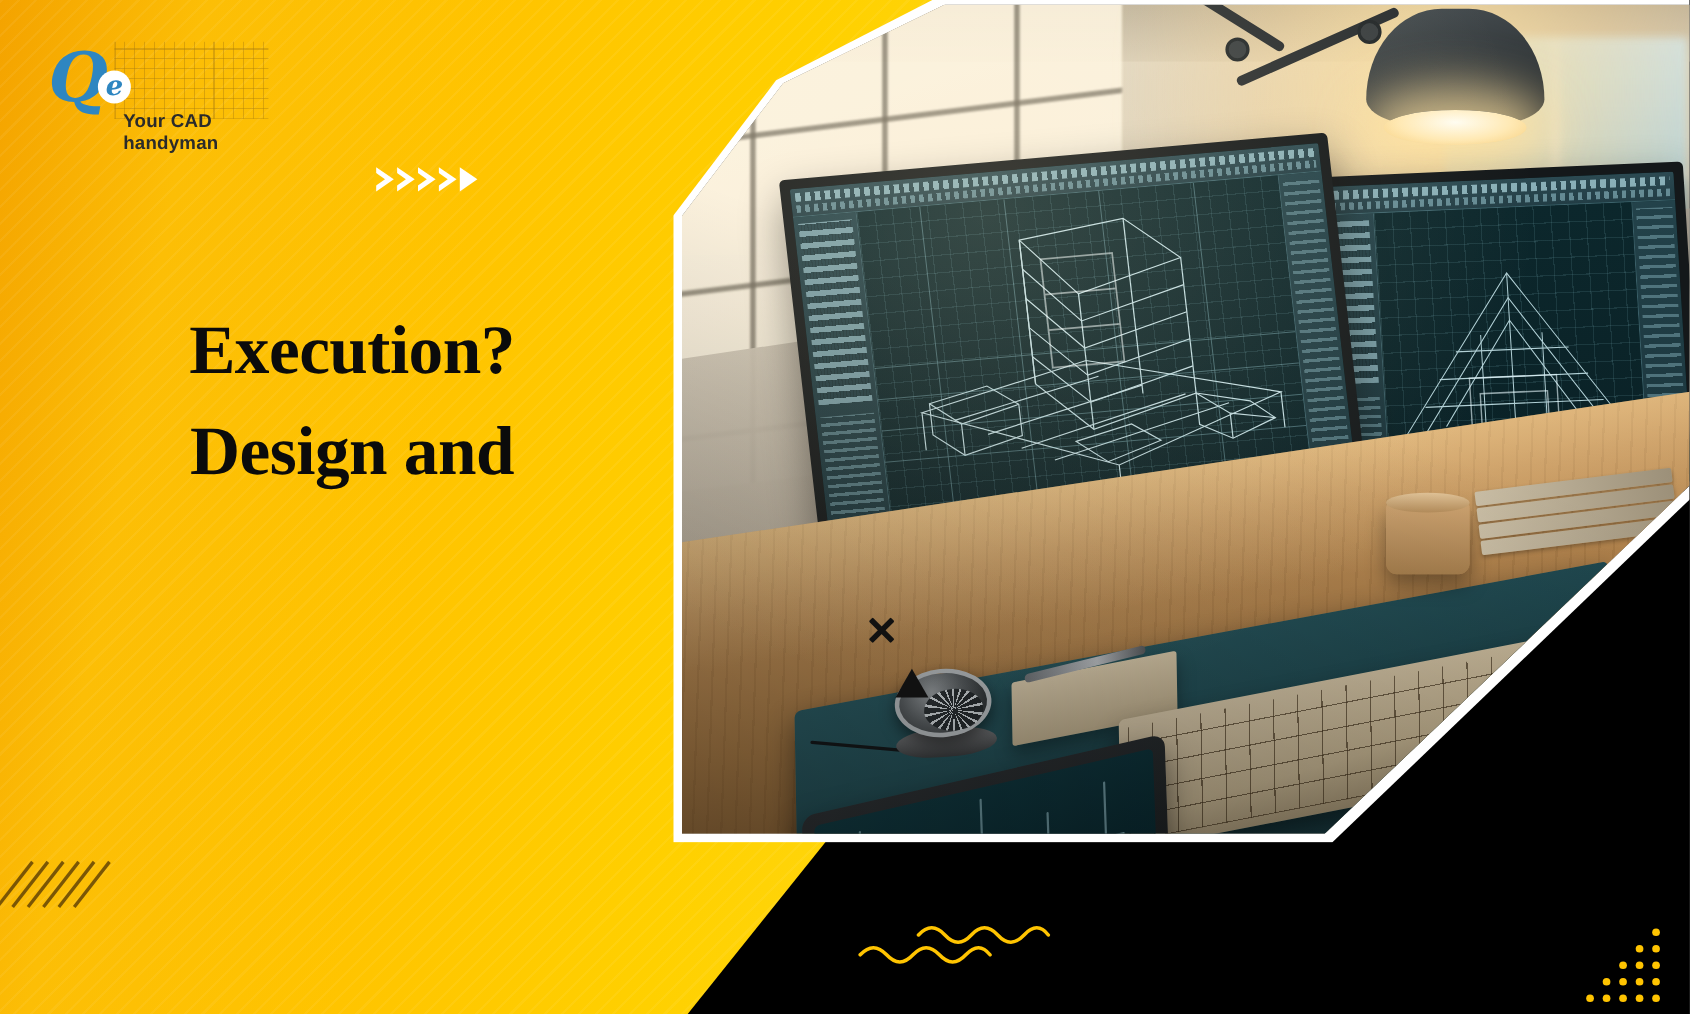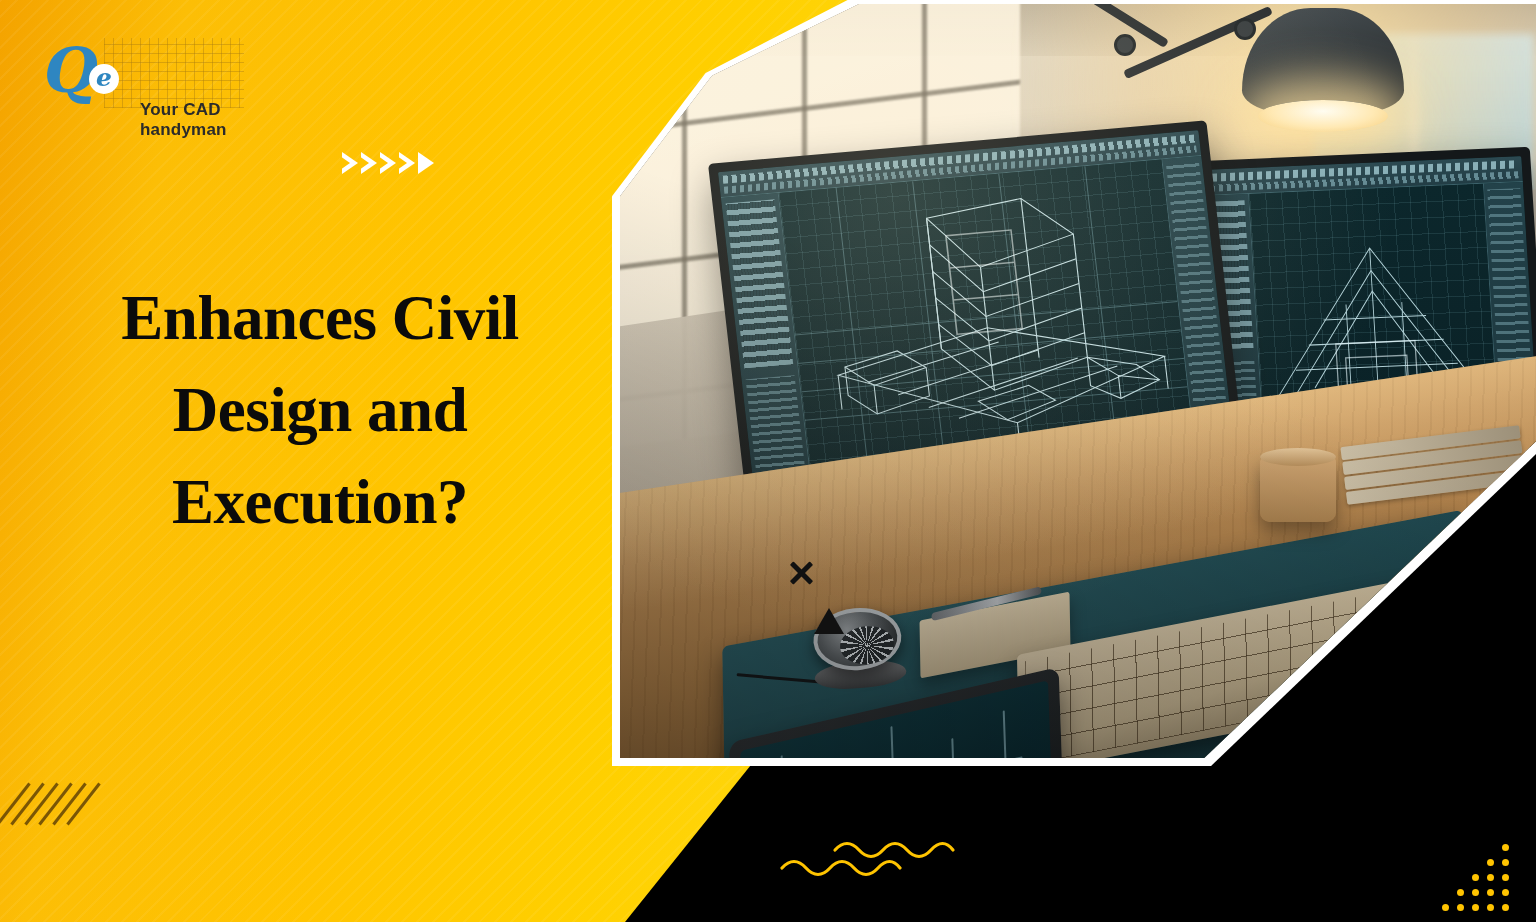--- a/index.html
+++ b/index.html
@@ -75,21 +75,21 @@
   }
   .logo-cad{
     position:absolute; left:70px; top:4px;
     font-family:"Liberation Serif", serif;
     font-size:54px; font-weight:bold;
     color:#5B4A22;
     line-height:58px;
     letter-spacing:0px;
   }
   .logo-tag{
-    position:absolute; left:96px; top:62px;
+    position:absolute; left:68px; top:62px;
     font-family:"Liberation Sans", sans-serif;
     font-size:17px; font-weight:bold;
     color:#2b2b2b;
     letter-spacing:.2px;
   }
 
   
   .chevrons{
     position:absolute; left:342px; top:152px;
     display:flex; align-items:center; gap:3px;
@@ -562,23 +562,22 @@
 
   <div class="chevrons">
     <div class="chev-out"></div>
     <div class="chev-out"></div>
     <div class="chev-out"></div>
     <div class="chev-out"></div>
     <div class="chev-solid"></div>
   </div>
 
   <h1 class="headline">
-    <span class="ln">Enhances Civil</span>
+    <span class="ln">Execution?</span>
     <span class="ln">Design and</span>
-    <span class="ln">Execution?</span>
   </h1>
 
   <div class="deco-x"></div>
   <div class="deco-tri"></div>
 
   <div class="hatch">
     <i style="left:2px;"></i>
     <i style="left:16px;"></i>
     <i style="left:30px;"></i>
     <i style="left:44px;"></i>

